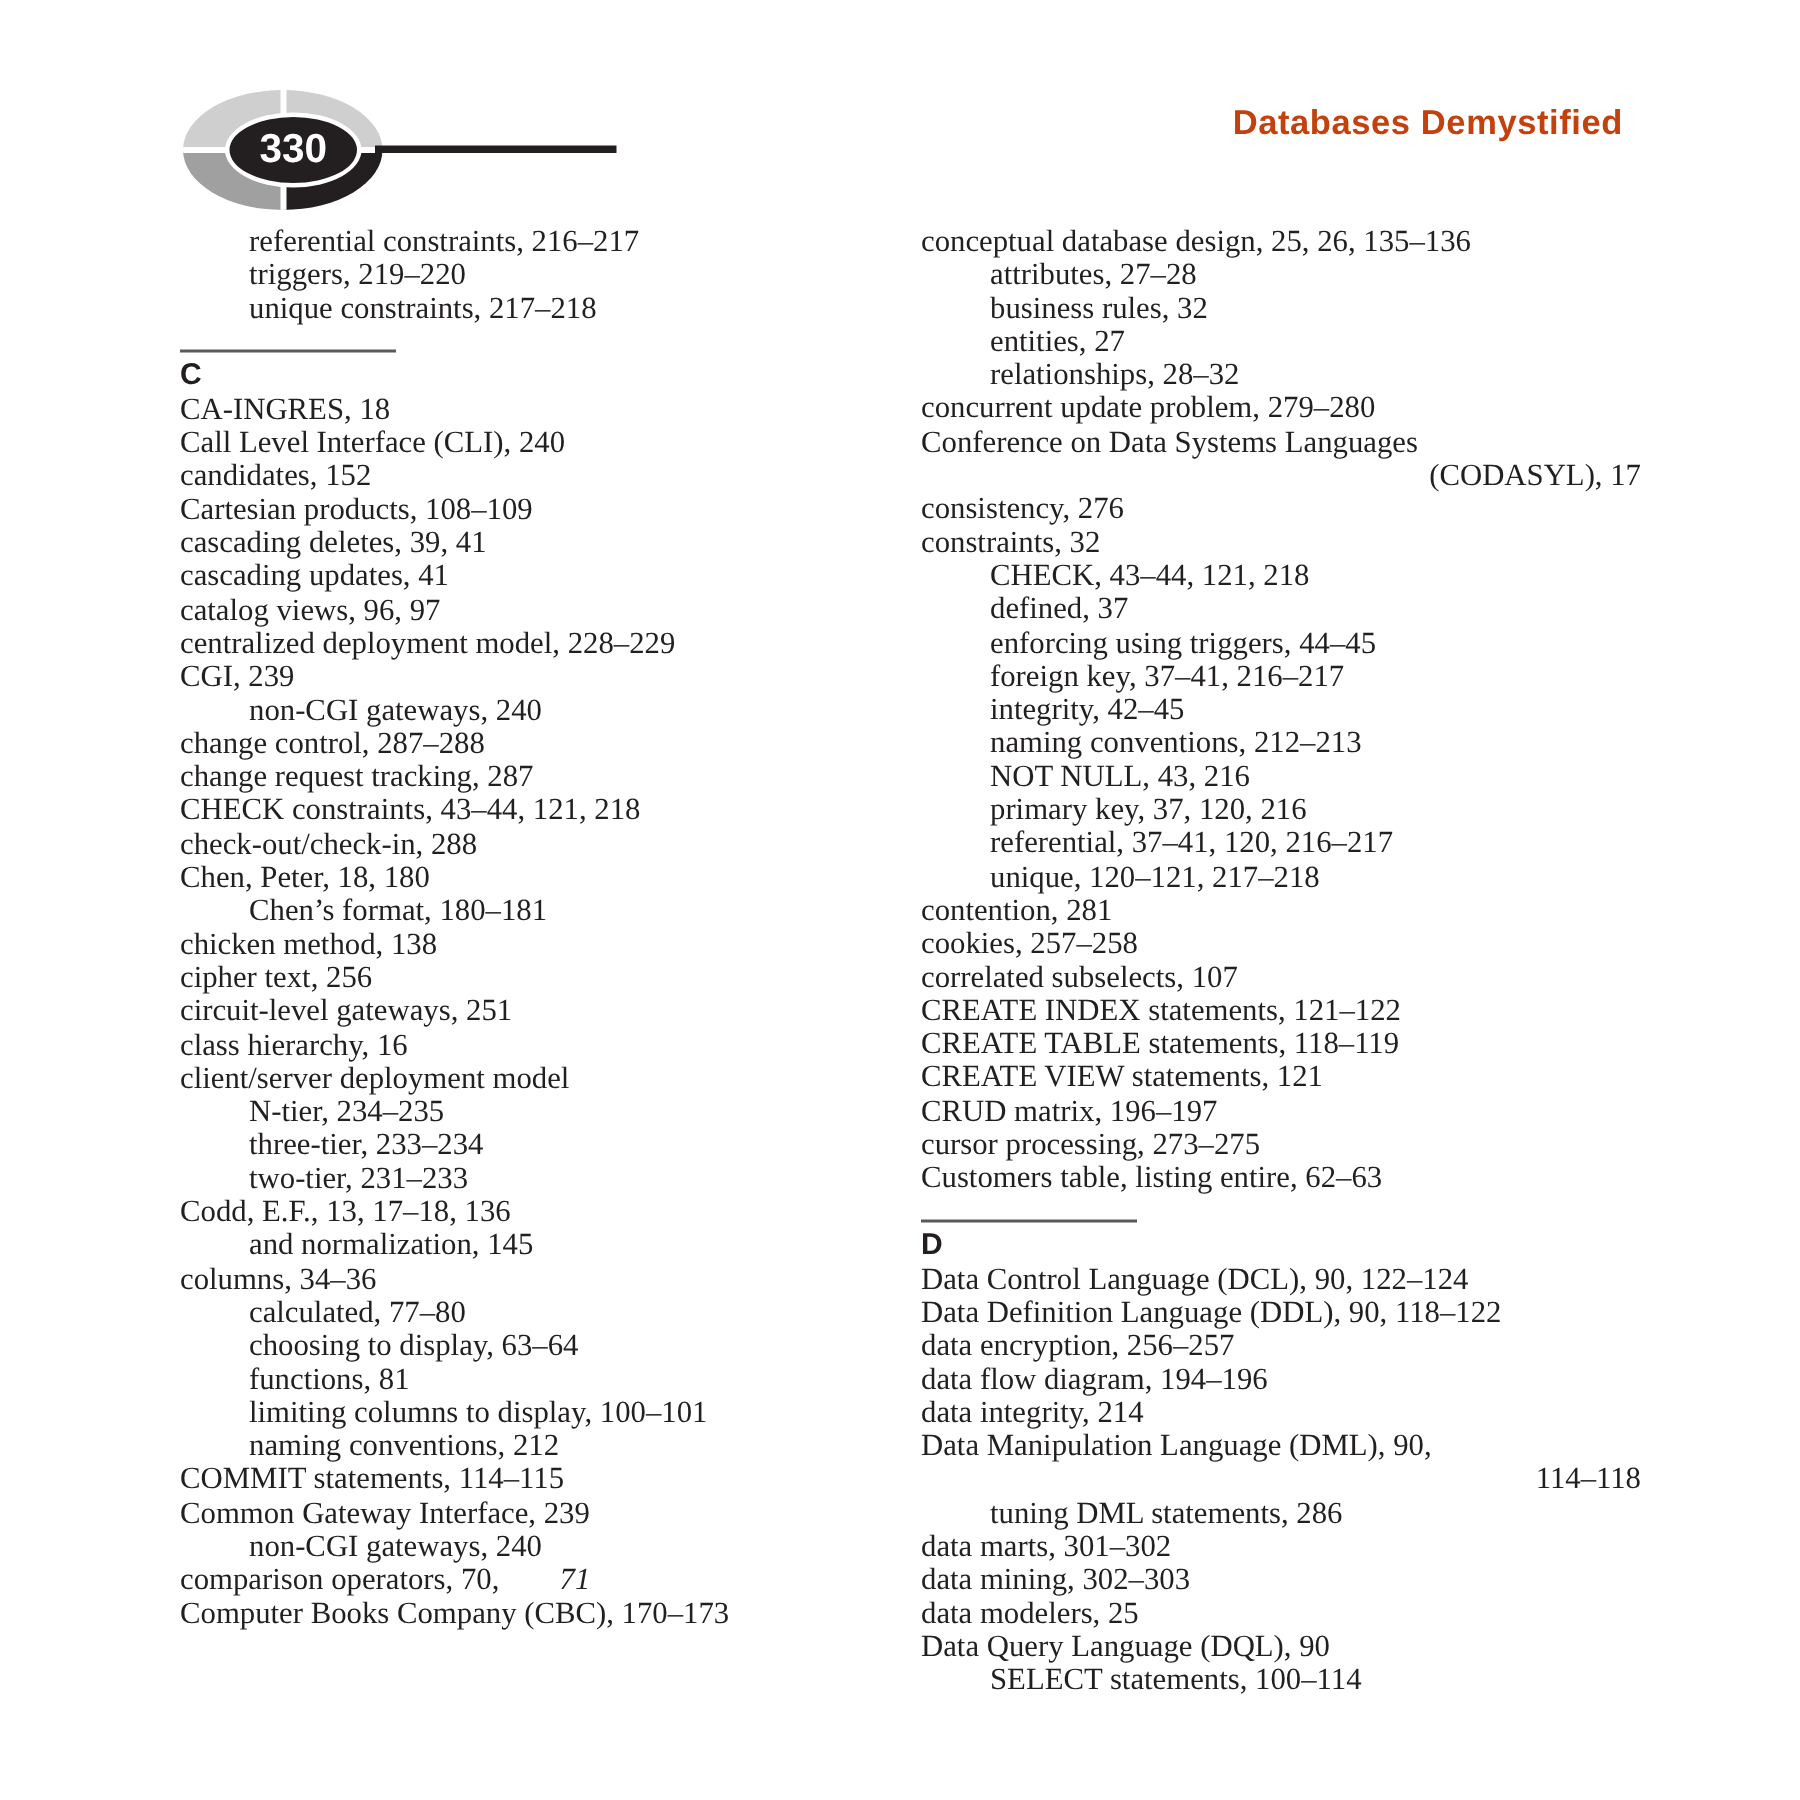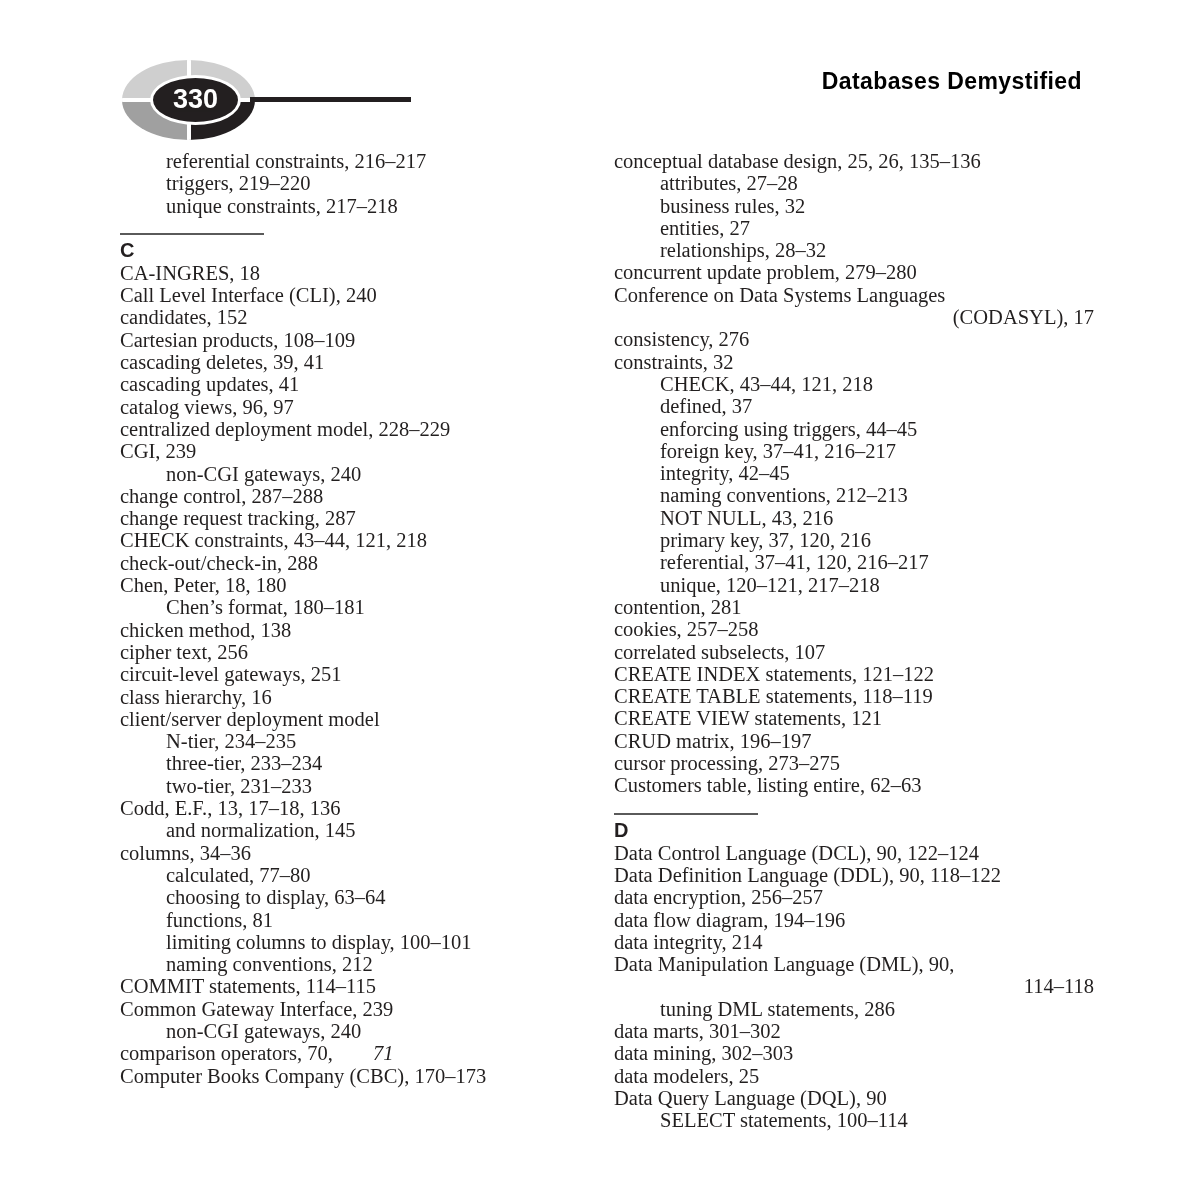--- a/index.html
+++ b/index.html
@@ -101,21 +101,21 @@
     background: #231f20;
   }
   .book-title {
     position: absolute;
     right: 118px;
     top: 68px;
     font-family: "Liberation Sans", sans-serif;
     font-weight: bold;
     font-size: 23px;
     letter-spacing: 0.4px;
-    color: #000000;
+    color: #c2410c;
     white-space: nowrap;
   }
 
   
   .index-body {
     position: absolute;
     top: 150px;
     left: 0;
     width: 960px;
     height: 1050px;

